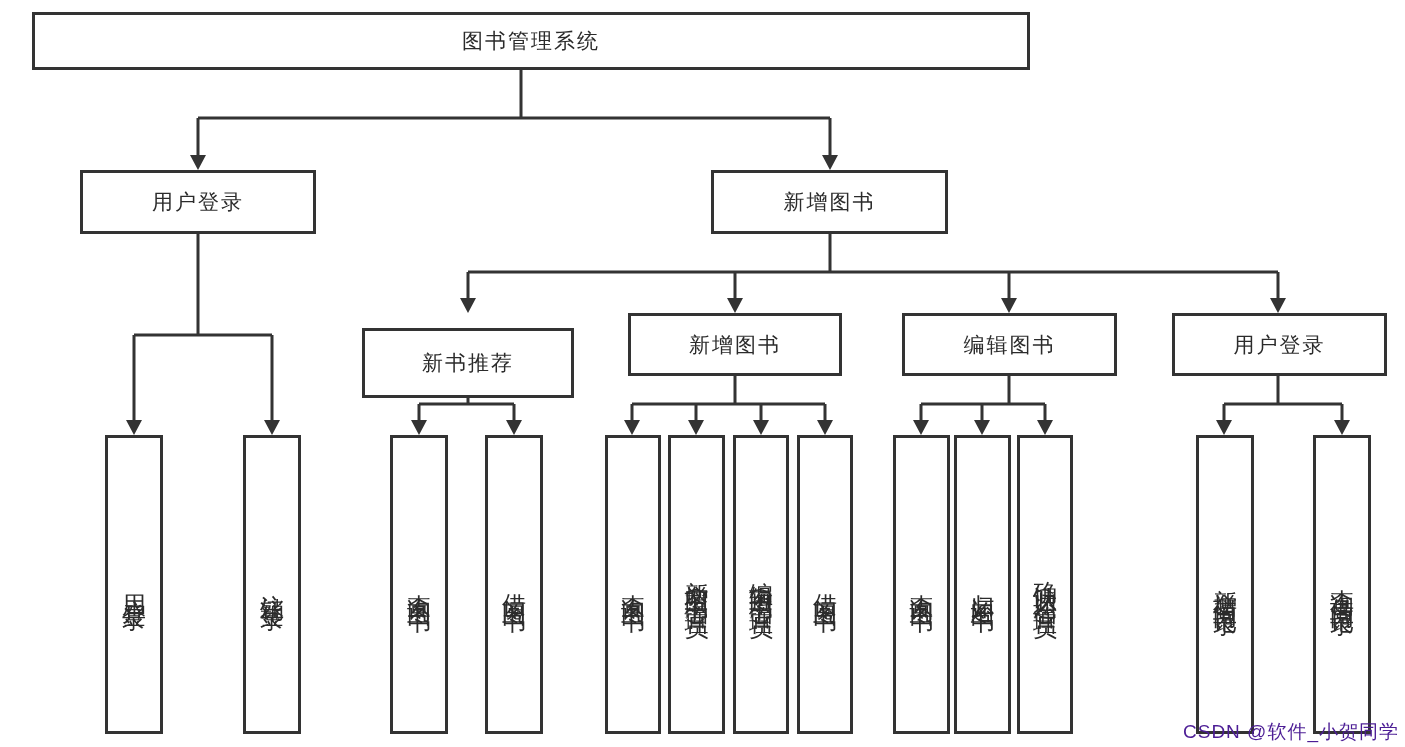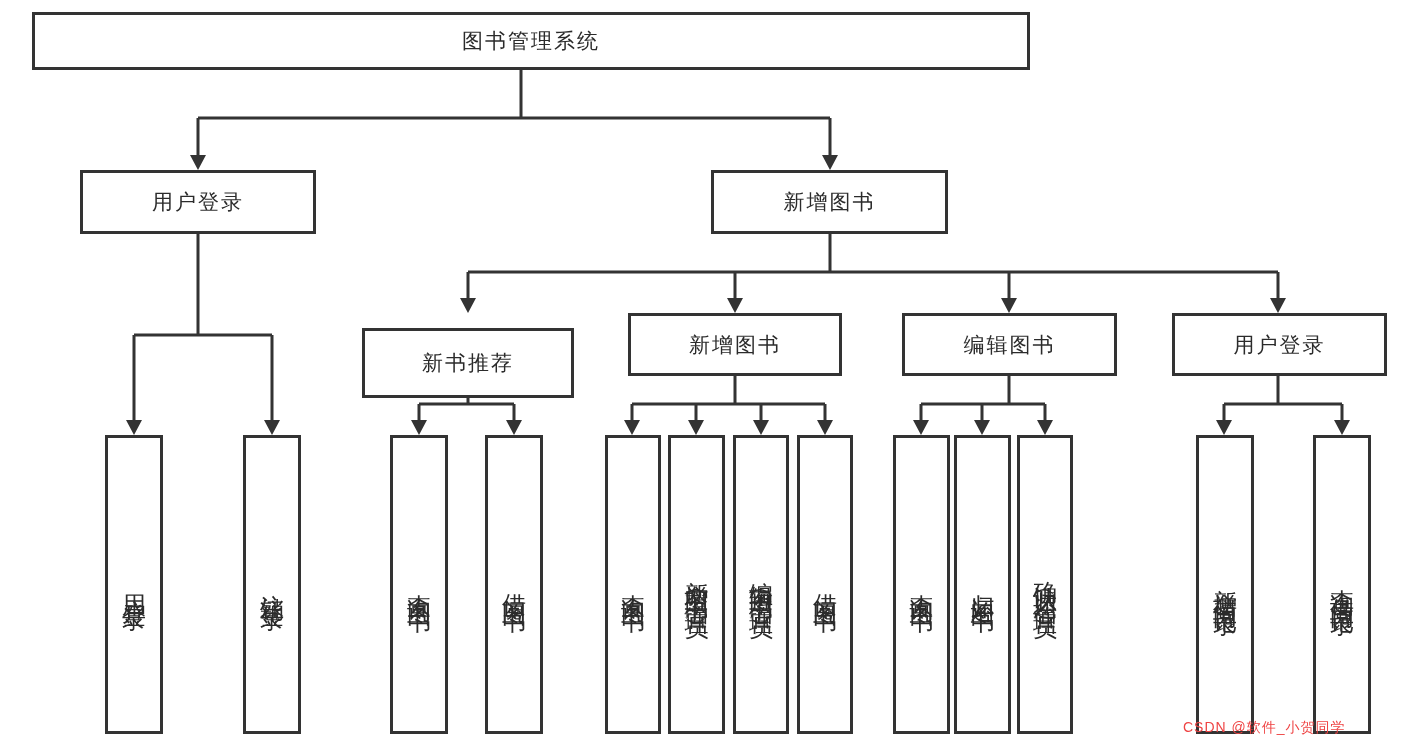--- a/index.html
+++ b/index.html
@@ -53,22 +53,22 @@
   .vnode span {
     writing-mode: vertical-rl;
     letter-spacing: 5px;
     line-height: 1;
     white-space: nowrap;
   }
   .watermark {
     position: absolute;
     left: 1183px;
     top: 719px;
-    font-size: 14px;
-    color: #ef4444;
+    font-size: 19px;
+    color: #4c1d95;
     z-index: 3;
     white-space: nowrap;
     letter-spacing: 1px;
   }
 </style>
 </head>
 <body>
 
 <div class="canvas">
 

